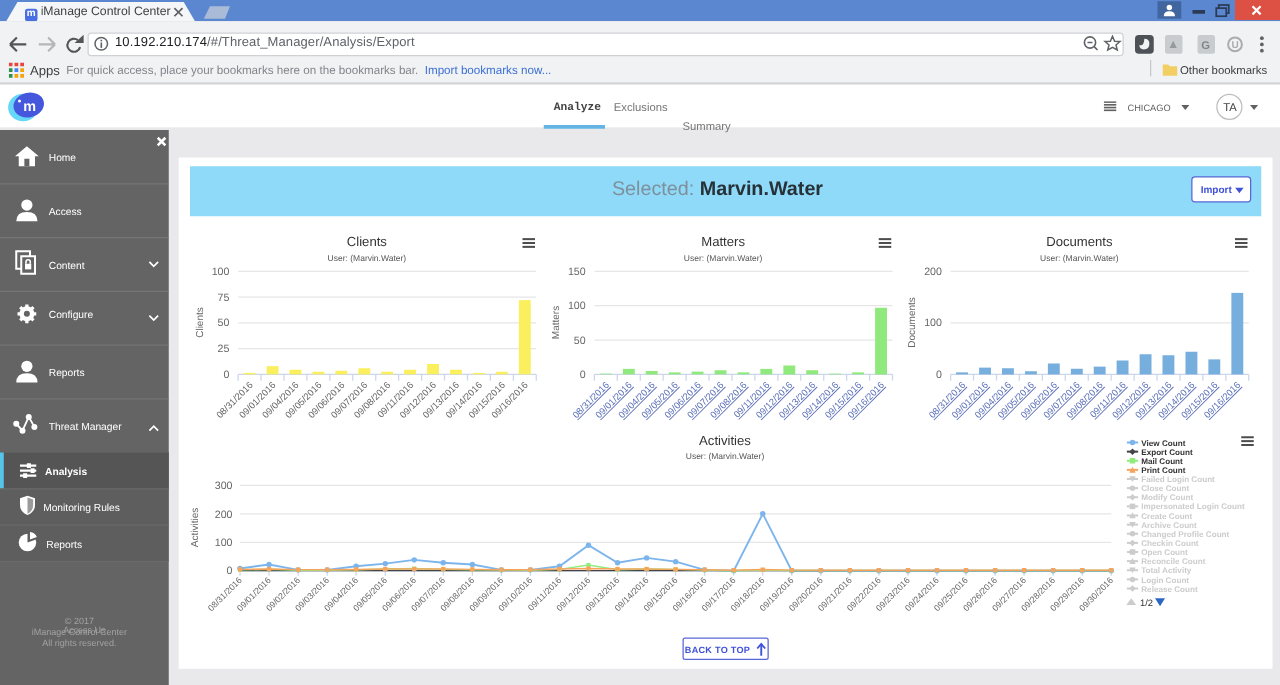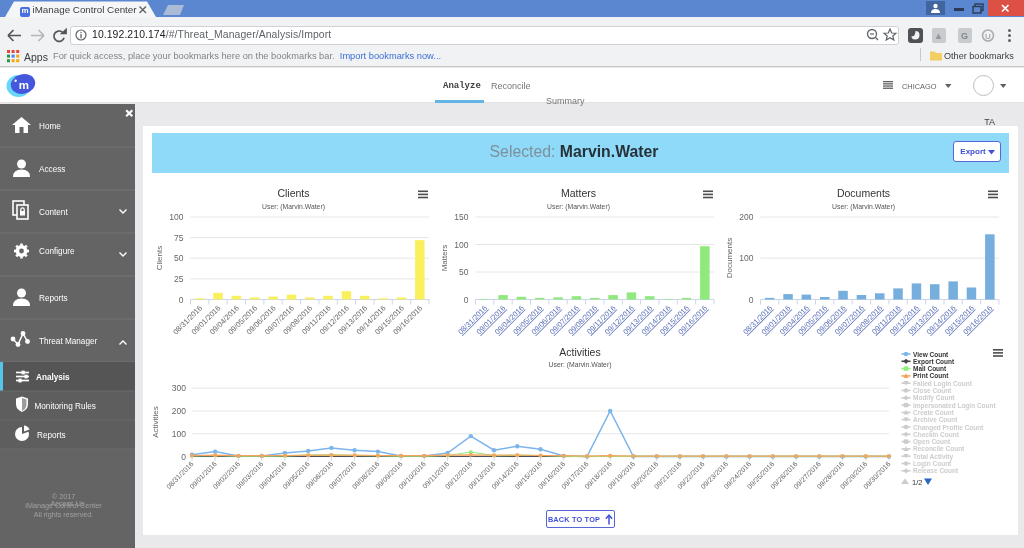--- a/index.html
+++ b/index.html
@@ -43,21 +43,21 @@
       <path d="M 60.8 3.6 A 5.2 5.2 0 1 0 62.6 9.2" stroke="#555" stroke-width="1.7" fill="none"></path>
   <path d="M 58.2 5.8 L 65.4 5.8 L 65.4 -0.8 Z" fill="#555"></path>
     </g>
 </svg>
 <div class="abs" style="left:70px;top:25.5px;width:829px;height:19px;background:#fff;border:1px solid #cfd1d5;border-radius:3px;"></div>
 <svg class="abs" style="left:75px;top:29px;" width="13" height="13">
  <circle cx="6" cy="6" r="5" fill="none" stroke="#5f6368" stroke-width="1.2"></circle>
  <rect x="5.4" y="2.8" width="1.3" height="1.3" fill="#5f6368"></rect>
  <rect x="5.4" y="5" width="1.3" height="4.3" fill="#5f6368"></rect>
 </svg>
-<div class="abs" style="left:92px;top:29px;font-size:10.4px;color:#202124;letter-spacing:.1px;">10.192.210.174<span style="color:#5f6368;">/#/Threat_Manager/Analysis/Import</span></div>
+<div class="abs" style="left:92px;top:29px;font-size:10.4px;color:#202124;letter-spacing:.1px;">10.192.210.174<span style="color:#5f6368;">/#/Threat_Manager/Analysis/Export</span></div>
 <svg class="abs" style="left:866px;top:28px;" width="36" height="14">
  <circle cx="6" cy="6" r="4.5" fill="none" stroke="#5f6368" stroke-width="1.3"></circle>
  <line x1="4" y1="6" x2="8" y2="6" stroke="#5f6368" stroke-width="1.2"></line>
  <line x1="9.5" y1="9.5" x2="12" y2="12" stroke="#5f6368" stroke-width="1.3"></line>
  <path d="M 24 1 L 25.7 5 L 30 5.2 L 26.8 8 L 27.8 12 L 24 9.8 L 20.2 12 L 21.2 8 L 18 5.2 L 22.3 5 Z" fill="none" stroke="#5f6368" stroke-width="1.2"></path>
 </svg>
 <div class="abs" style="left:908px;top:28px;width:15px;height:15px;background:#4e5256;border-radius:3px;"></div>
 <svg class="abs" style="left:908px;top:28px;" width="15" height="15">
     <path d="M 7.5 3 Q 11.5 3 11.5 7 Q 11.5 11.5 7 11.5 Q 3.5 11.5 3.5 8 Q 7 9.5 7.5 3 Z" fill="#f1f2f4"></path>
   </svg>
@@ -95,35 +95,35 @@
 <div class="abs" style="left:944px;top:51px;font-size:9.1px;color:#3c4043;">Other bookmarks</div>
 
 <div class="abs" style="left:0;top:68px;width:1024px;height:35px;background:#fff;border-bottom:1px solid #e2e2e2;"></div>
 <svg class="abs" style="left:6px;top:71px;" width="32" height="28">
   <ellipse cx="12.5" cy="15" rx="12" ry="11" fill="#66d7f8"></ellipse>
   <ellipse cx="17" cy="13" rx="12.3" ry="9.8" fill="#4557dc" transform="rotate(-13 17 13)"></ellipse>
   <text x="17.8" y="17.8" font-size="11.5" font-weight="bold" fill="#fff" text-anchor="middle">m</text>
   <circle cx="9.6" cy="9.8" r="1.2" fill="#fff"></circle>
 </svg>
 <div class="abs" style="left:443px;top:80.5px;font-size:9px;font-weight:bold;color:#424242;font-family:Liberation Mono, monospace;">Analyze</div>
-<div class="abs" style="left:491px;top:80.5px;font-size:9px;color:#757575;">Reconcile</div>
+<div class="abs" style="left:491px;top:80.5px;font-size:9px;color:#757575;">Exclusions</div>
 <div class="abs" style="left:546px;top:96px;font-size:9px;color:#757575;">Summary</div>
 <div class="abs" style="left:434.5px;top:100px;width:49px;height:3px;background:#64b5e6;"></div>
 <svg class="abs" style="left:883px;top:81px;" width="11" height="9">
  <rect y="0" width="10" height="1.3" fill="#616161"></rect>
     <rect y="2.2" width="10" height="1.3" fill="#616161"></rect>
  <rect y="4.4" width="10" height="1.3" fill="#616161"></rect>
     <rect y="6.6" width="10" height="1.3" fill="#616161"></rect>
   </svg>
 <div class="abs" style="left:902px;top:82px;font-size:7.4px;color:#616161;">CHICAGO</div>
 <svg class="abs" style="left:945px;top:84px;" width="8" height="5">
     <path d="M 0 0 L 6.5 0 L 3.25 4 Z" fill="#616161"></path>
   </svg>
 <div class="abs" style="left:973px;top:75px;width:21px;height:21px;border:1px solid #bdbdbd;border-radius:50%;"></div>
-<div class="abs" style="left:973px;top:81px;width:22px;font-size:9px;color:#424242;text-align:right;margin-top:36px;">TA</div>
+<div class="abs" style="left:973px;top:81px;width:22px;font-size:9px;color:#424242;text-align:center;">TA</div>
 <svg class="abs" style="left:999.5px;top:84px;" width="8" height="5">
     <path d="M 0 0 L 6.5 0 L 3.25 4 Z" fill="#616161"></path>
   </svg>
 
 <div class="abs" style="left:0;top:104px;width:135px;height:444px;background:#646464;"></div>
 <svg class="abs" style="left:125px;top:109px;" width="9" height="9">
  <path d="M 1.2 1.2 L 7.3 7.3 M 7.3 1.2 L 1.2 7.3" stroke="#fff" stroke-width="2.1"></path>
   </svg>
 <svg class="abs" style="left:0;top:104px;" width="135" height="444">
   <g stroke="#757575" stroke-width="1">
@@ -213,21 +213,21 @@
     </g>
   <text x="37" y="334" font-size="8.2" fill="#fff">Reports</text>
 </svg>
 <div class="abs" style="left:0;top:492px;width:127px;font-size:7.2px;line-height:9px;color:#a2a2a2;text-align:center;">© 2017<br>iManage Control Center<br>All rights reserved.</div>
 <div class="abs" style="left:0;top:499px;width:135px;font-size:7.2px;color:#a2a2a2;text-align:center;">Access Us</div>
 
 <div class="abs" style="left:143px;top:126px;width:875px;height:409px;background:#fff;"></div>
 <div class="abs" style="left:152px;top:132.5px;width:857px;height:40px;background:#8fd9f9;"></div>
 <div class="abs" style="left:152px;top:143px;width:844px;text-align:center;font-size:15.8px;color:#7d909b;">Selected: <span style="color:#263238;font-weight:bold;">Marvin.Water</span></div>
 <div class="abs" style="left:953px;top:141px;width:48px;height:21px;background:#fff;border:1.5px solid #5866d6;border-radius:3px;"></div>
-<div class="abs" style="left:953px;top:147px;width:40px;text-align:center;font-size:8px;font-weight:bold;color:#3f51d9;">Export</div>
+<div class="abs" style="left:953px;top:147px;width:40px;text-align:center;font-size:8px;font-weight:bold;color:#3f51d9;">Import</div>
 <svg class="abs" style="left:988px;top:149.5px;" width="8" height="5">
     <path d="M 0 0 L 7 0 L 3.5 4.5 Z" fill="#3f51d9"></path>
   </svg>
 
 <svg class="abs" style="left:0;top:0;" width="1024" height="548">
     <text x="293.5" y="197" font-size="10.5" fill="#333" text-anchor="middle">Clients</text>
     <text x="293.5" y="209" font-size="6.8" fill="#555" text-anchor="middle">User:  (Marvin.Water)</text>
     <rect x="418" y="190.5" width="10" height="1.6" fill="#4d4d4d"></rect>
     <rect x="418" y="193.6" width="10" height="1.6" fill="#4d4d4d"></rect>
     <rect x="418" y="196.7" width="10" height="1.6" fill="#4d4d4d"></rect>

